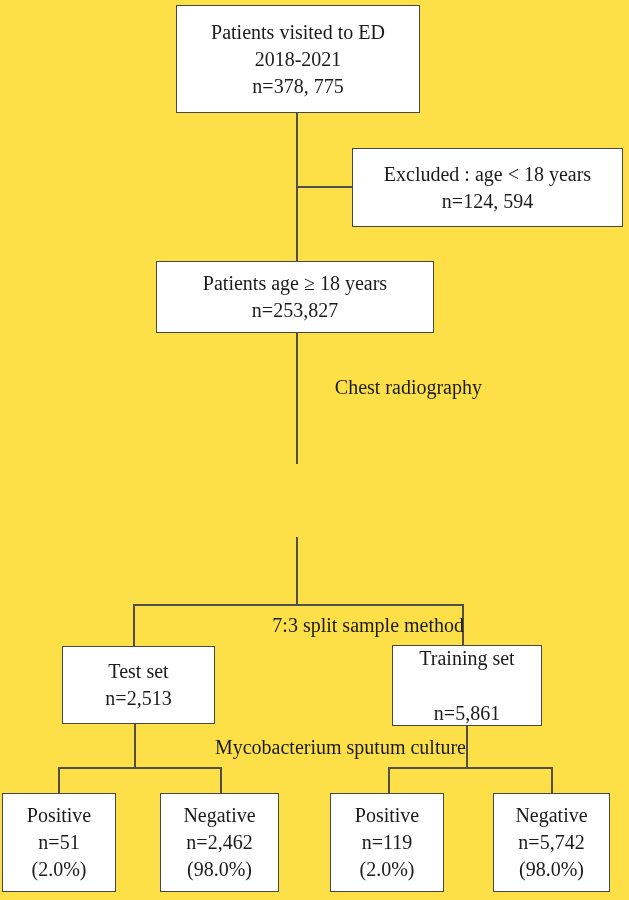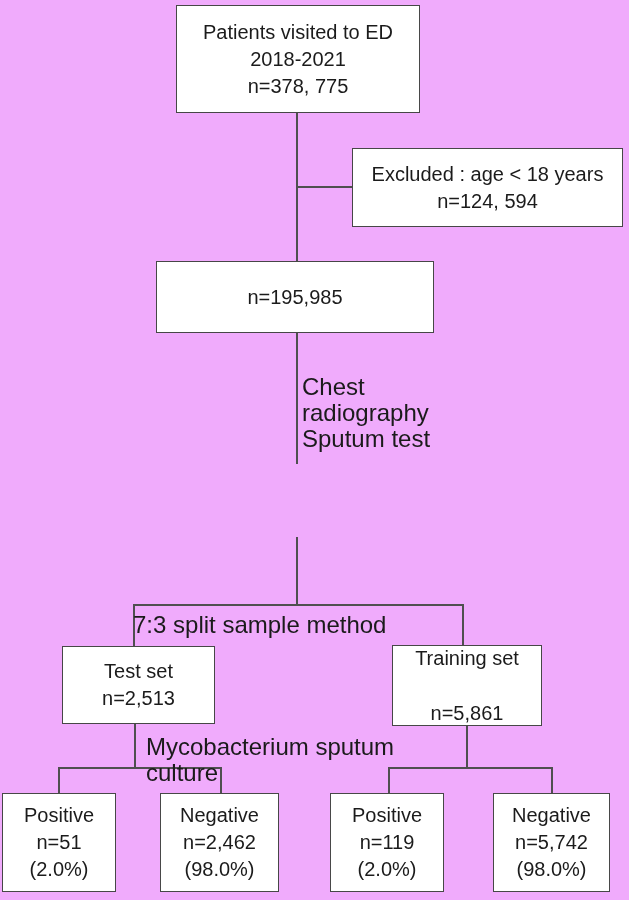--- a/index.html
+++ b/index.html
@@ -1,42 +1,42 @@
 <!DOCTYPE html>
 <html><head>
 <meta charset="utf-8">
 <style>
   * { margin: 0; padding: 0; box-sizing: border-box; }
   html, body { background: #ffffff; }
   .canvas {
     position: relative;
     width: 629px;
     height: 900px;
-    background: #f0abfc;
-    font-family: Liberation Sans, sans-serif;
+    background: #fde047;
+    font-family: Liberation Serif, serif;
     color: #1b1b1b;
     overflow: hidden;
   }
   .box {
     position: absolute;
     border: 1.5px solid #474747;
     background: #ffffff;
     display: flex;
     flex-direction: column;
     align-items: center;
     justify-content: center;
     text-align: center;
     font-size: 20px;
     line-height: 27px;
     z-index: 2;
   }
   .flabel {
     position: absolute;
-    text-align: left;
-    font-size: 24px;
+    text-align: right;
+    font-size: 20px;
     line-height: 26px;
     z-index: 2;
   }
   .line { position: absolute; background: #4f4f4f; z-index: 1; }
   .v { width: 1.5px; }
   .h { height: 1.5px; }
 
   
   .b-ed        { left: 176px; top:   5px; width: 244px; height: 108px; }
   .b-excluded  { left: 352px; top: 148px; width: 271px; height:  79px; }
@@ -97,21 +97,22 @@
     <span>2018-2021</span>
     <span>n=378, 775</span>
   </div>
 
   <div class="box b-excluded">
     <span>Excluded : age &lt; 18 years</span>
     <span>n=124, 594</span>
   </div>
 
   <div class="box b-adults">
-    <span>n=195,985</span>
+    <span>Patients age ≥ 18 years</span>
+    <span>n=253,827</span>
   </div>
 
 
   <div class="box b-test">
     <span>Test set</span>
     <span>n=2,513</span>
   </div>
 
   <div class="box b-training">
     <span>Training set</span>
@@ -137,20 +138,19 @@
   </div>
 
   <div class="box b-train-neg">
     <span>Negative</span>
     <span>n=5,742</span>
     <span>(98.0%)</span>
   </div>
 
   <div class="flabel l-tests">
     <div>Chest radiography</div>
-    <div>Sputum test</div>
   </div>
 
   <div class="flabel l-split">7:3 split sample method</div>
 
   <div class="flabel l-culture">Mycobacterium sputum culture</div>
 
 </div>
 
 </body></html>

